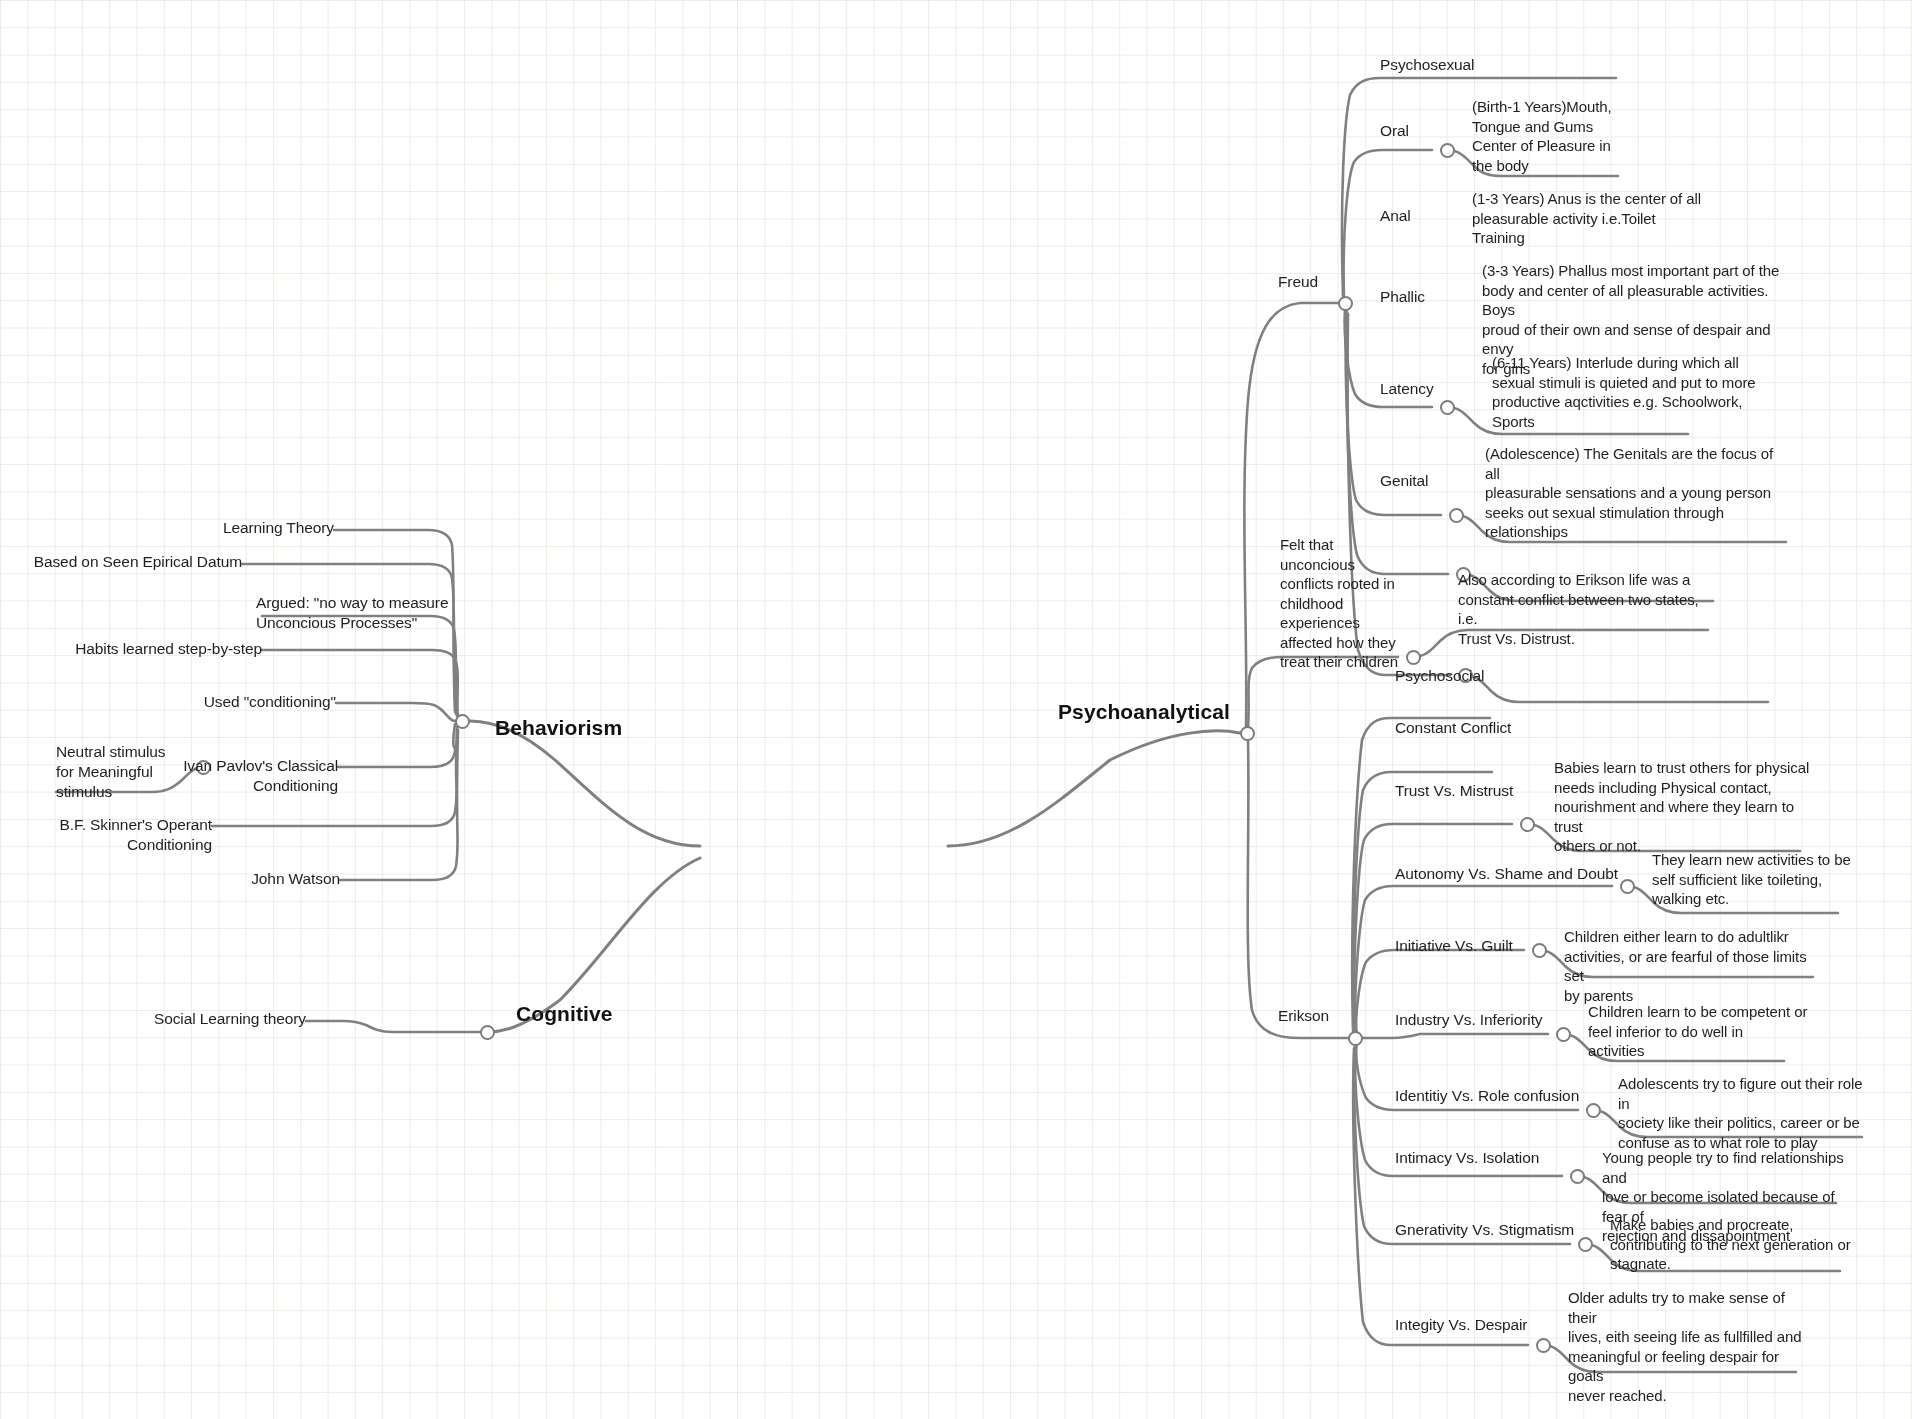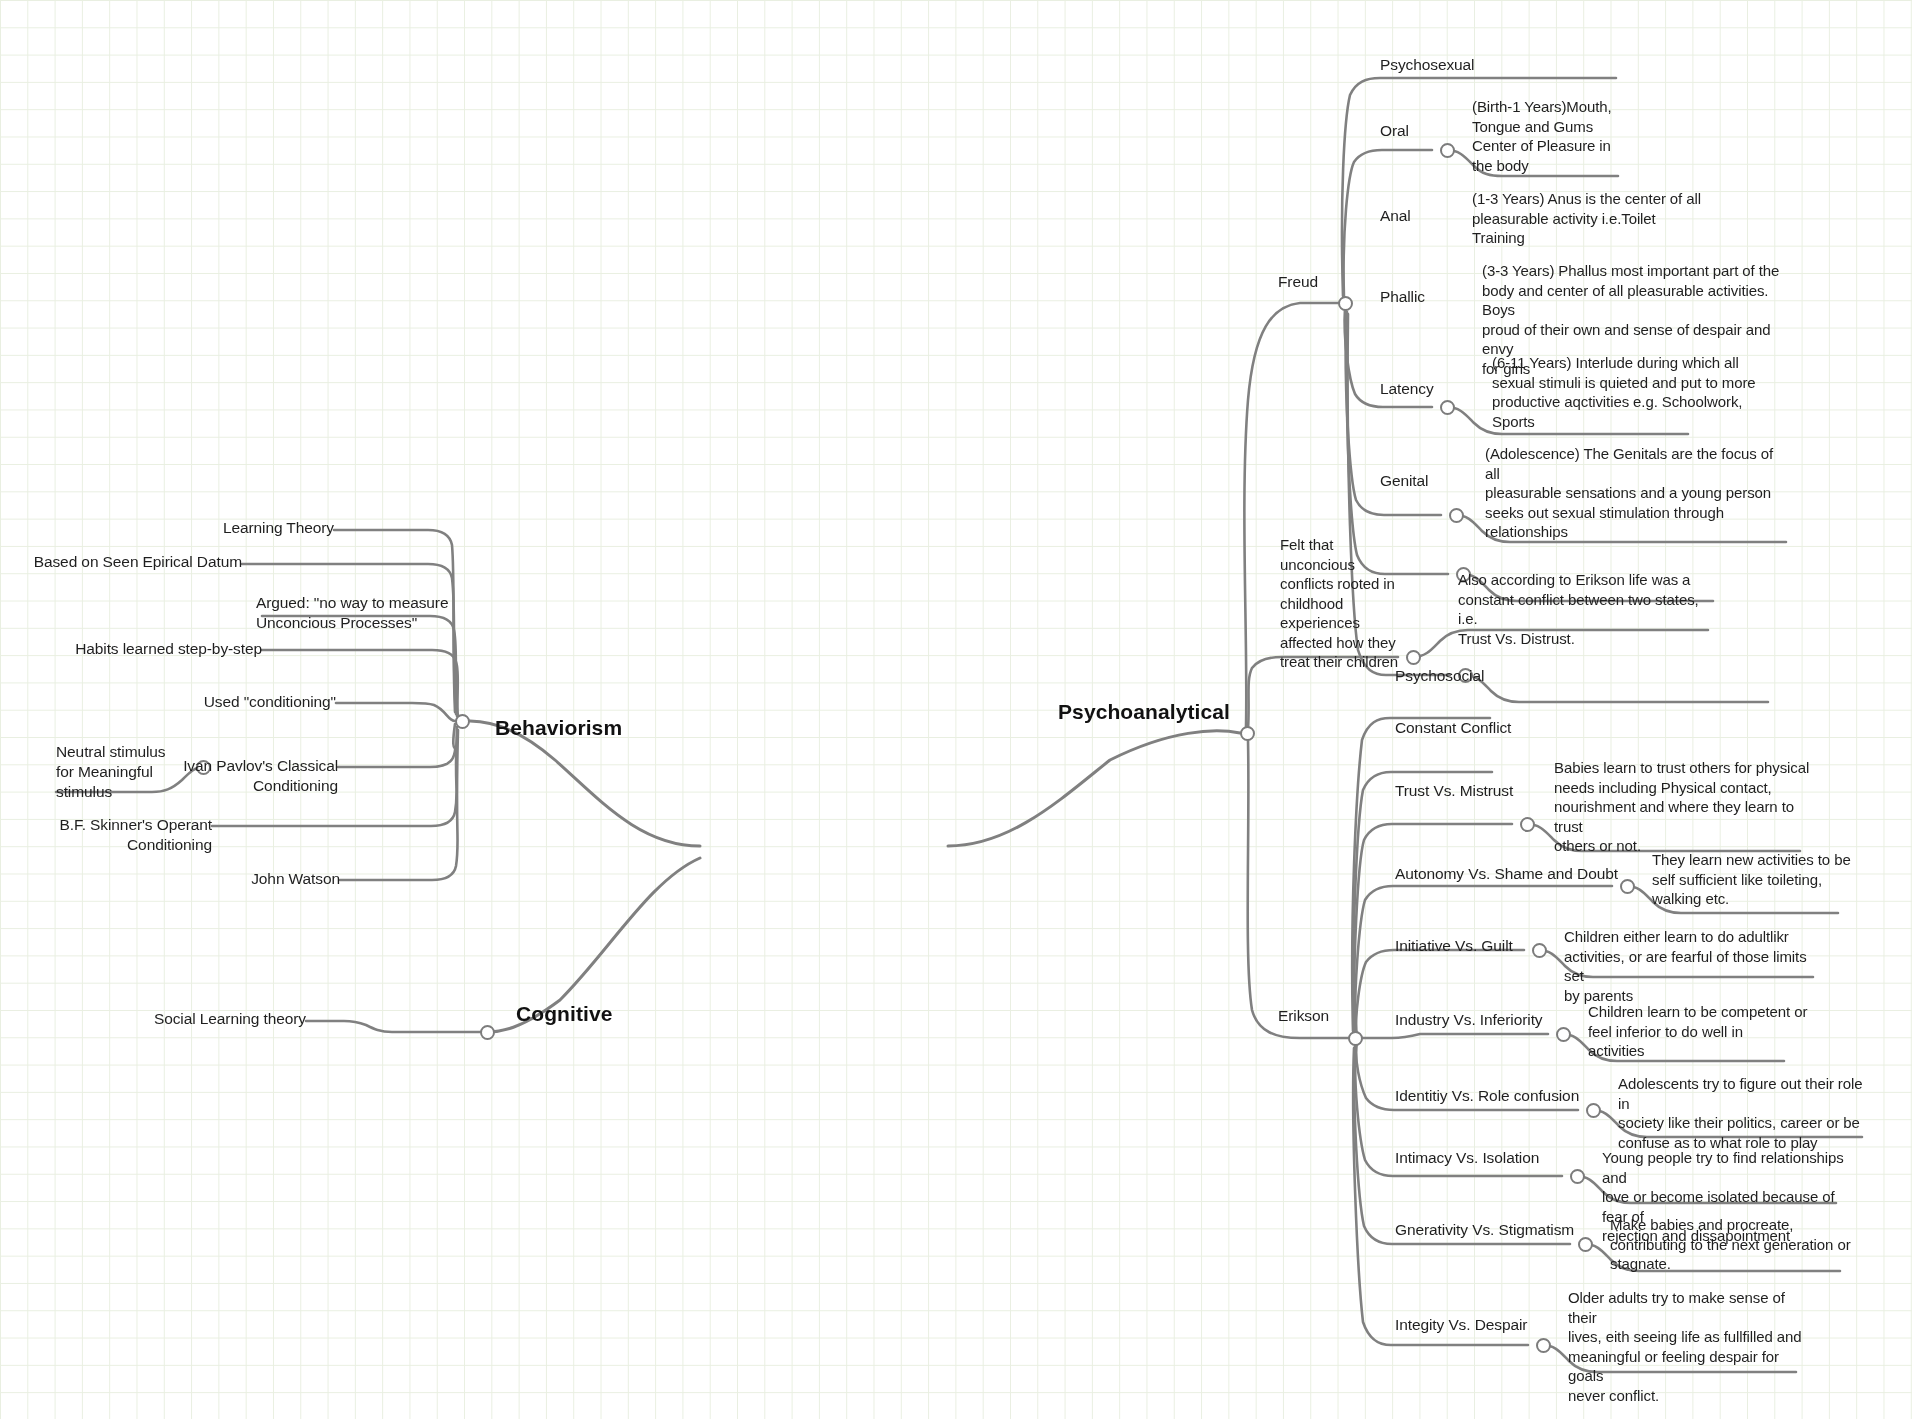--- a/index.html
+++ b/index.html
@@ -330,15 +330,15 @@
 love or become isolated because of fear of
 rejection and dissapointment</div>
 
   <div class="lbl t3" style="left:1610px; top:1215px; width:250px;">Make babies and procreate,
 contributing to the next generation or
 stagnate.</div>
 
   <div class="lbl t3" style="left:1568px; top:1288px; width:245px;">Older adults try to make sense of their
 lives, eith seeing life as fullfilled and
 meaningful or feeling despair for goals
-never conflict.</div>
+never reached.</div>
 
 </div>
 
 </body></html>

